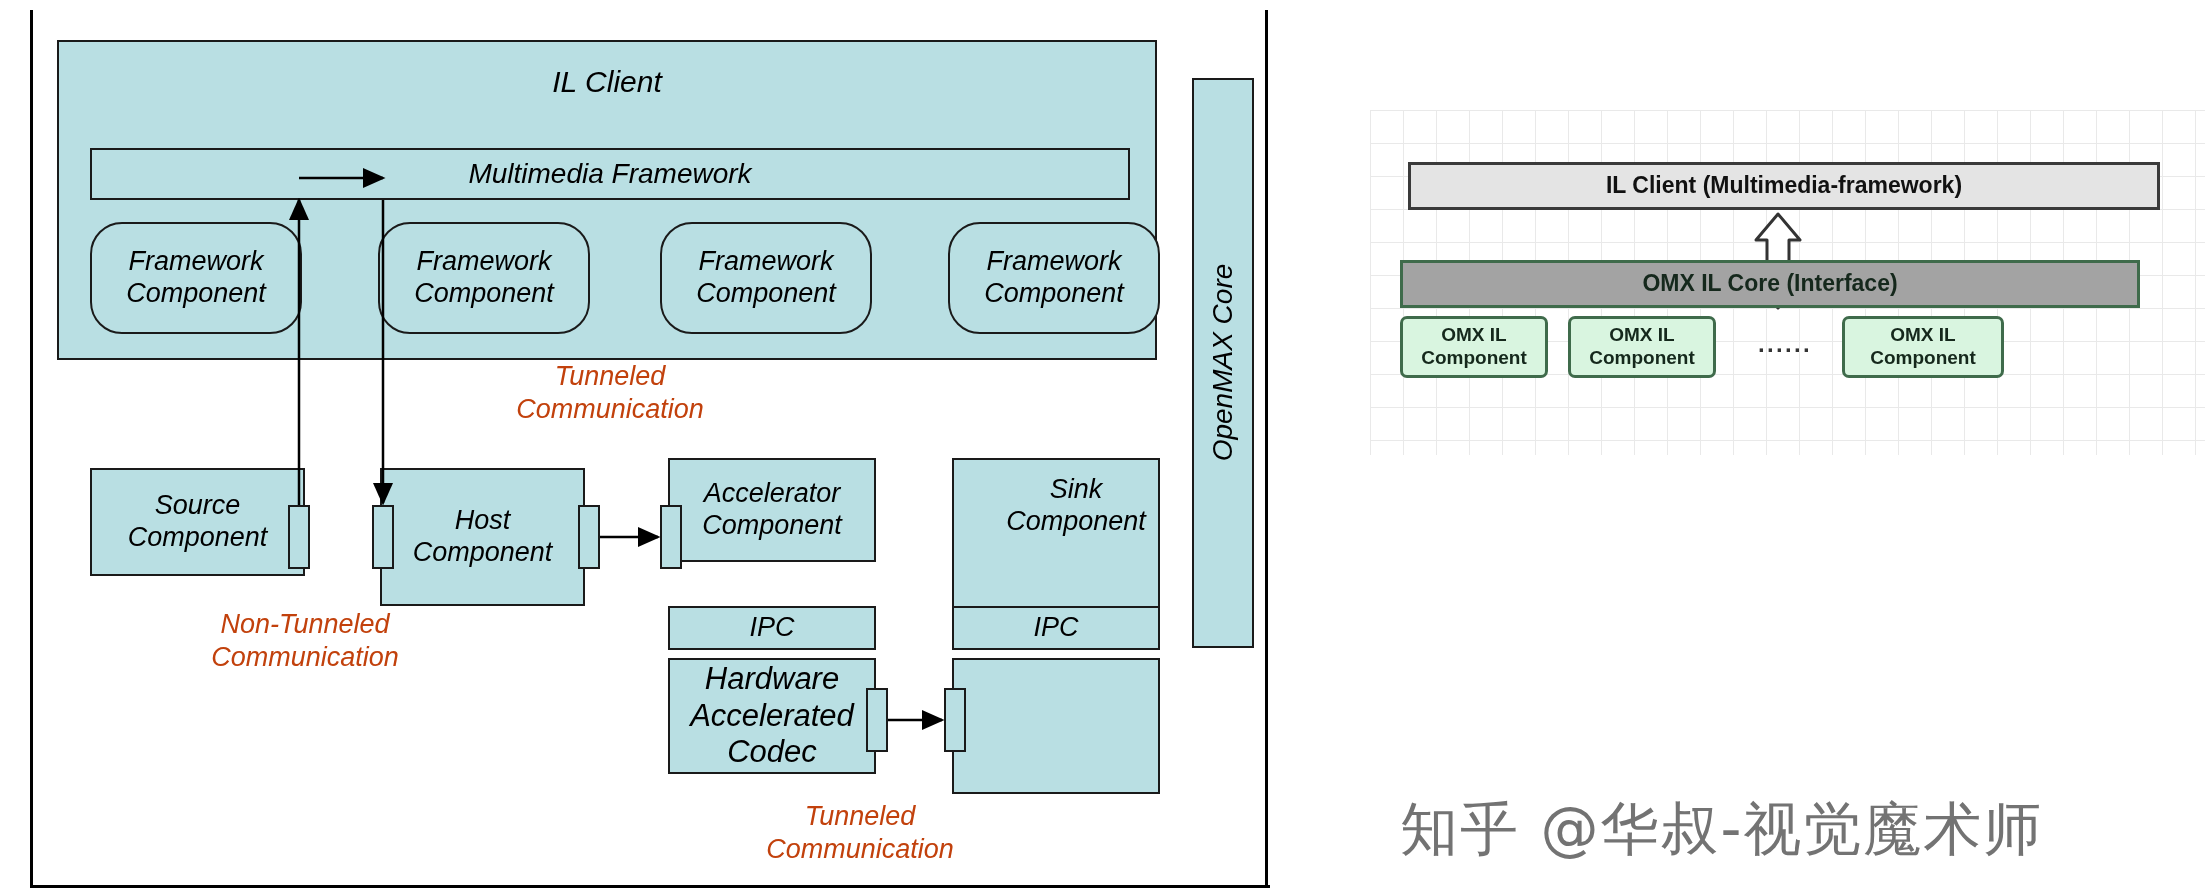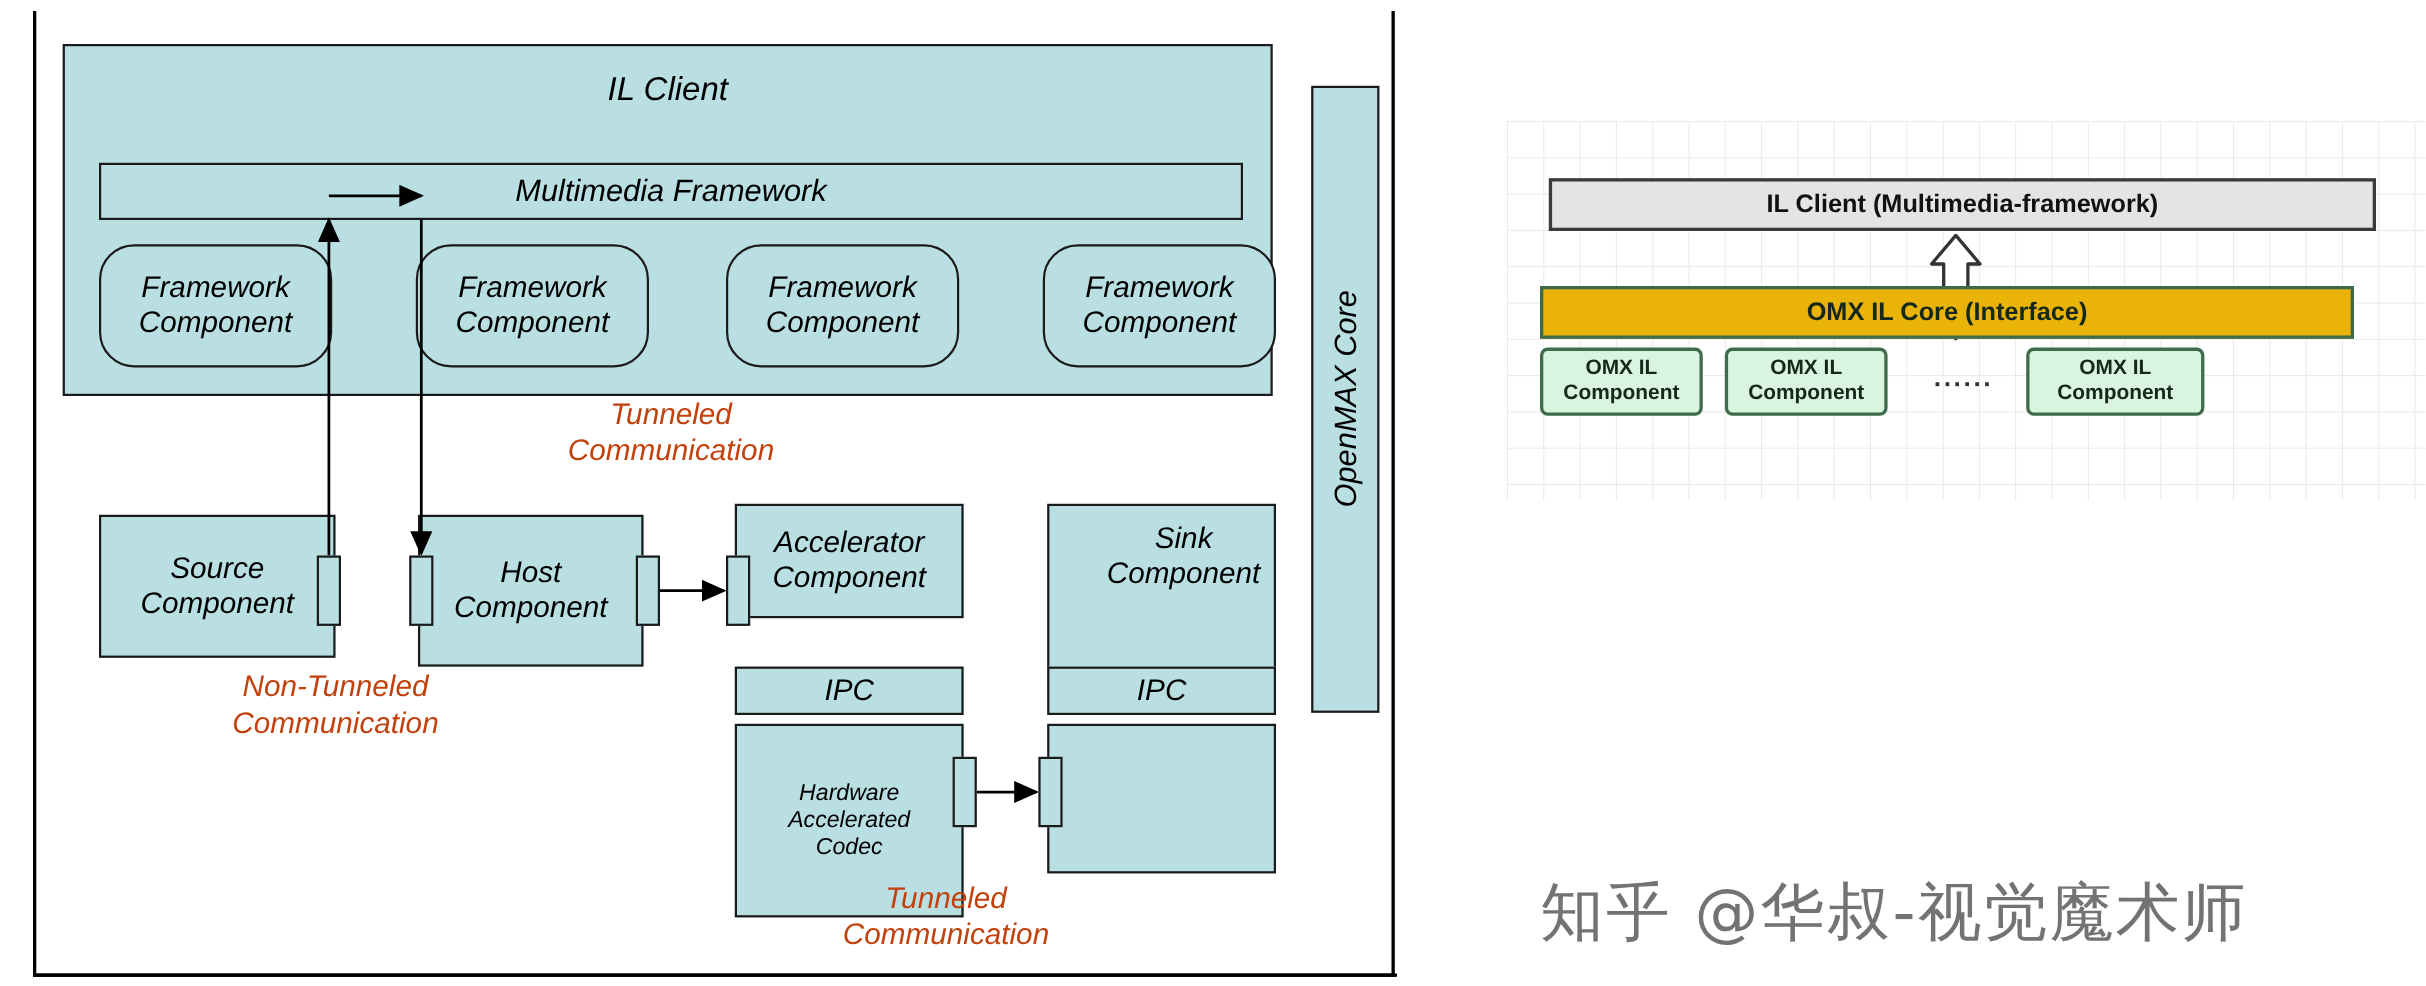--- a/index.html
+++ b/index.html
@@ -93,21 +93,21 @@
     width: 62px; height: 570px;
     font-size: 28px;
   }
   #openmax-core .vtext {
     transform: rotate(-90deg);
     white-space: nowrap;
   }
 
   #source-comp {
     left: 90px; top: 468px;
-    width: 215px; height: 130px;
+    width: 215px; height: 108px;
     font-size: 27px;
     flex-direction: column;
   }
   #host-comp {
     left: 380px; top: 468px;
     width: 205px; height: 138px;
     font-size: 27px;
     flex-direction: column;
   }
 
@@ -118,22 +118,22 @@
     font-size: 27px;
     flex-direction: column;
   }
   #accel-ipc {
     left: 668px; top: 606px;
     width: 208px; height: 44px;
     font-size: 27px;
   }
   #hw-codec {
     left: 668px; top: 658px;
-    width: 208px; height: 176px;
-    font-size: 21px;
+    width: 208px; height: 116px;
+    font-size: 31px;
     flex-direction: column;
   }
 
   
   #sink-comp {
     left: 952px; top: 458px;
     width: 208px; height: 168px;
     font-size: 27px;
     flex-direction: column;
     align-items: center;
@@ -219,21 +219,21 @@
     left: 108px; top: 162px;
     width: 752px; height: 48px;
     background: #e4e4e4;
     border: 3px solid #3a3a3a;
     font-size: 23px;
     color: #111;
   }
   #omx-core {
     left: 100px; top: 260px;
     width: 740px; height: 48px;
-    background: #eab308;
+    background: #a3a3a3;
     border: 3px solid #3f6b4b;
     font-size: 23px;
   }
   .omx-comp {
     top: 316px;
     width: 148px; height: 62px;
     background: #d9f5e0;
     border: 3px solid #3f6b4b;
     border-radius: 7px;
     font-size: 19px;

